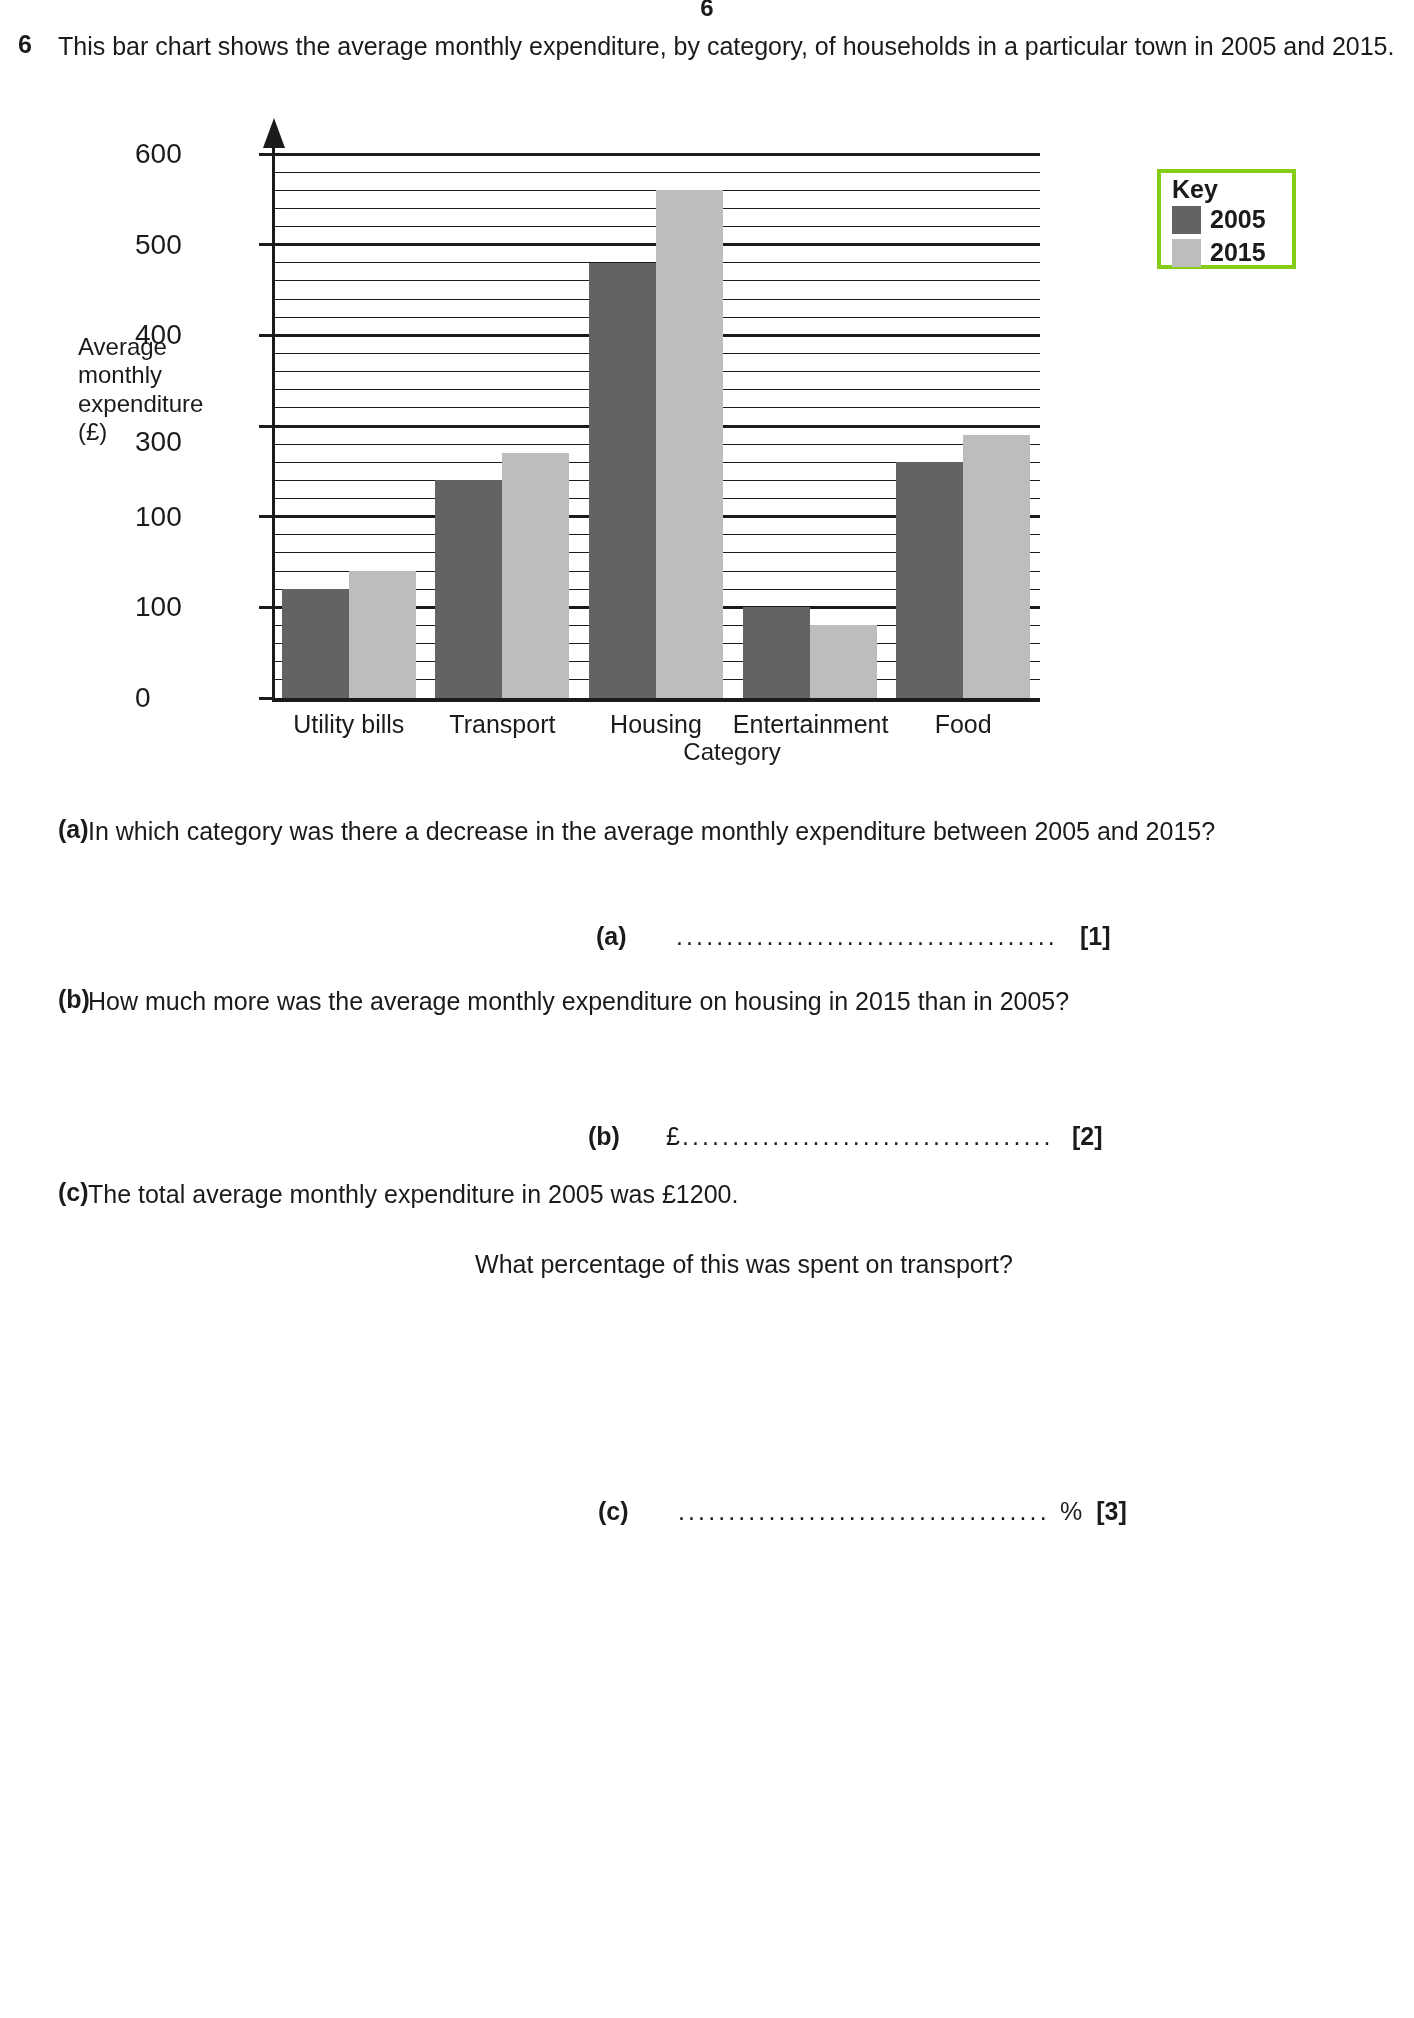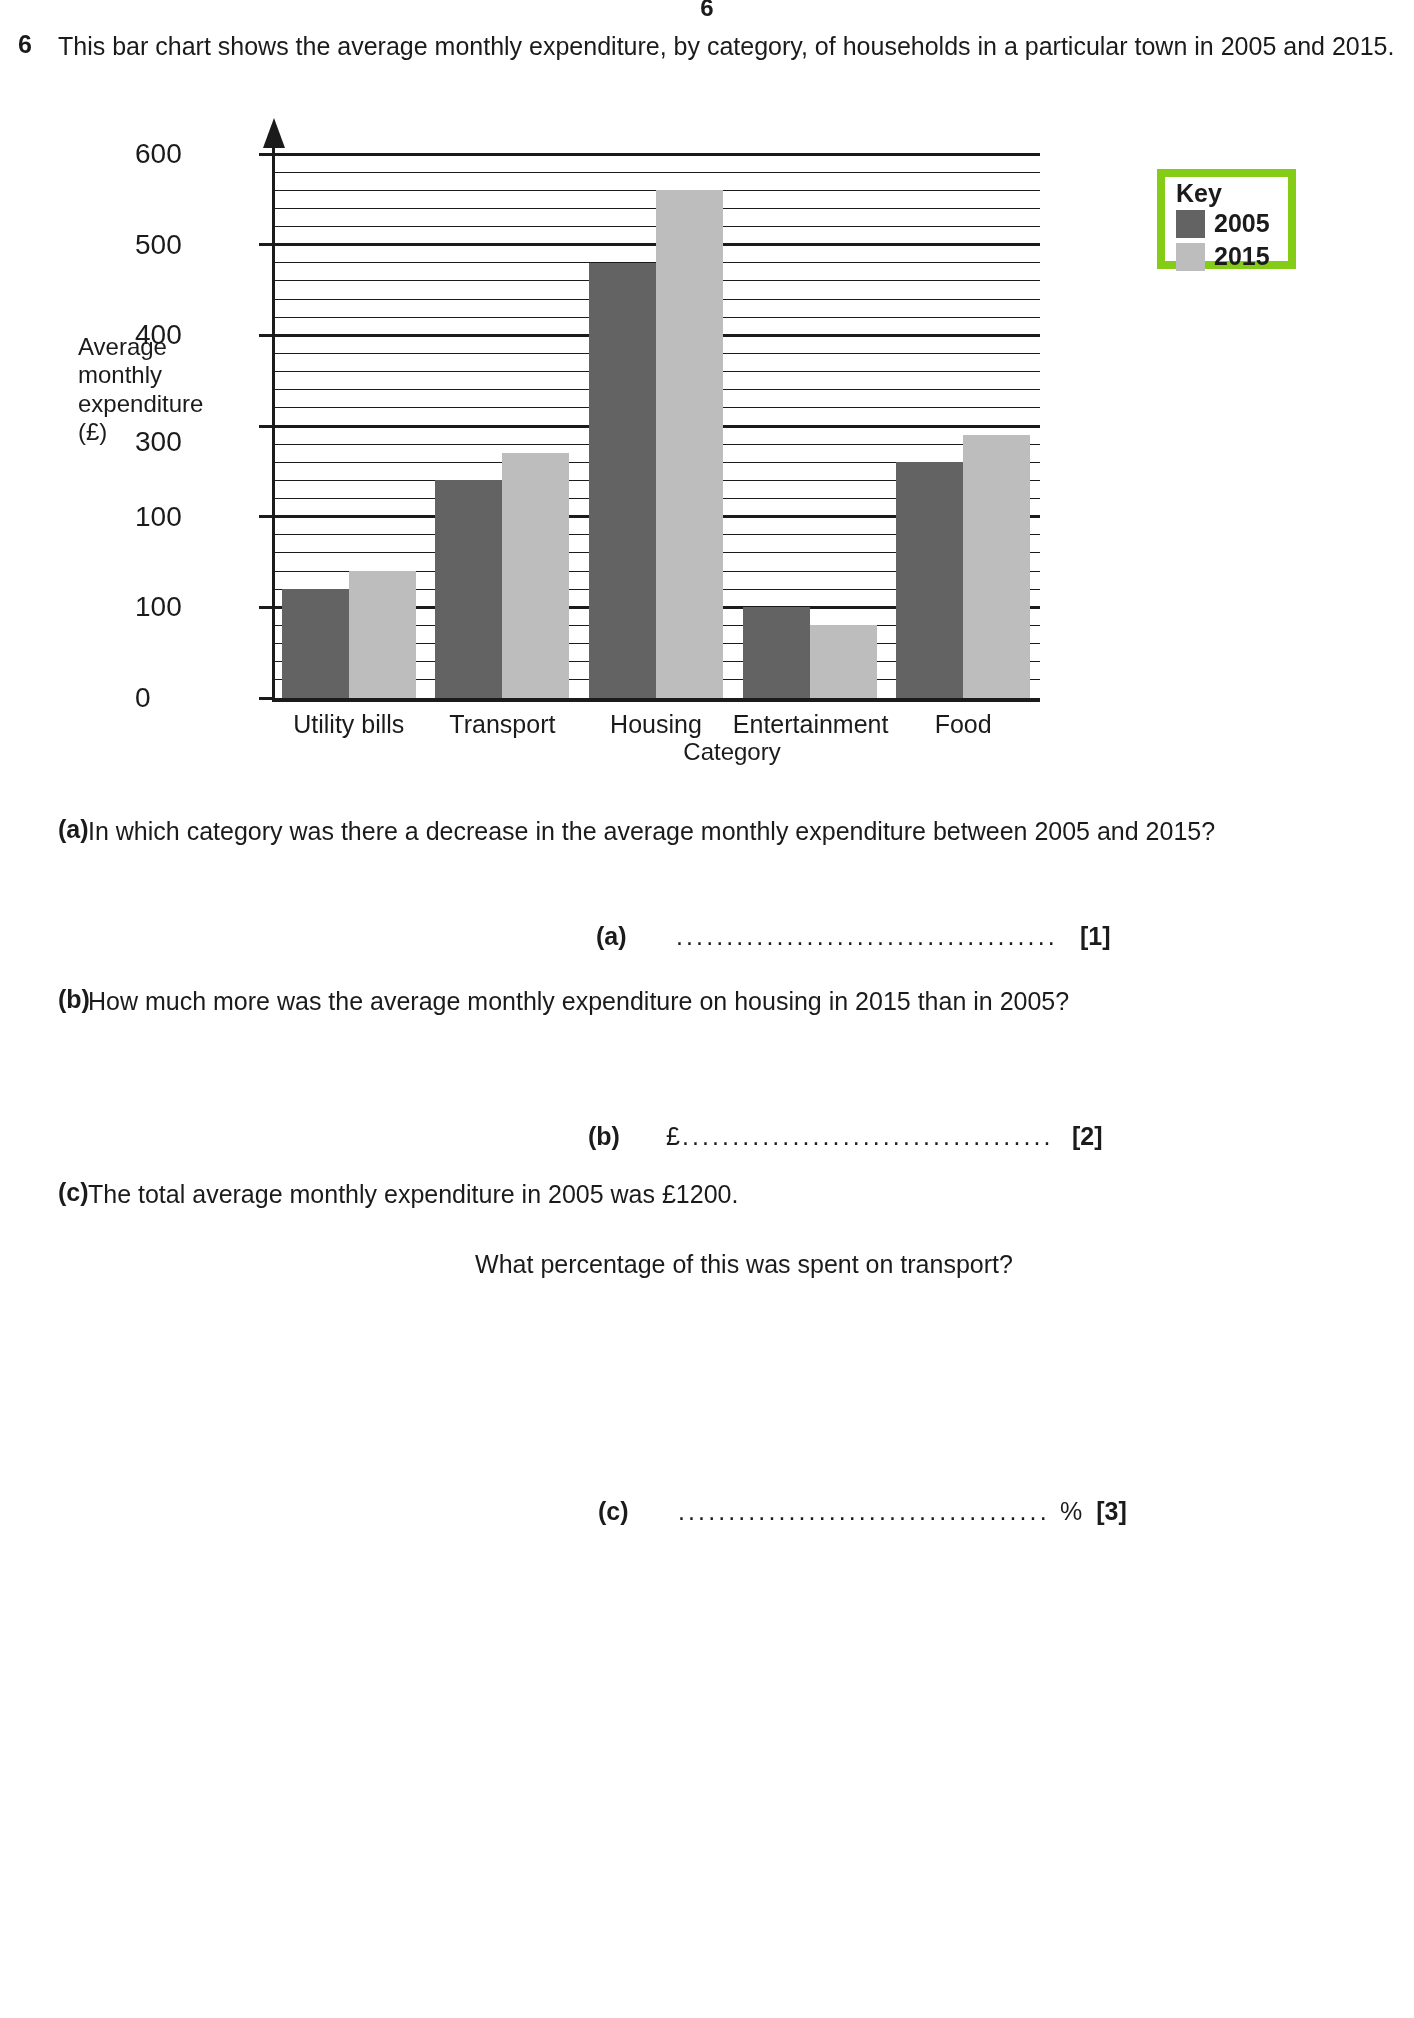--- a/index.html
+++ b/index.html
@@ -159,21 +159,21 @@
     text-align: center;
   }
 
   
   .key-box {
     position: absolute;
     left: 1157px;
     top: 61px;
     width: 139px;
     height: 100px;
-    border: 8px solid #84cc16;
+    border: 4px solid #84cc16;
     background: #ffffff;
     box-sizing: border-box;
     padding: 3px 0 0 11px;
   }
   .key-title {
     font-size: 25px;
     font-weight: bold;
     line-height: 1.05;
     margin-bottom: 2px;
   }

